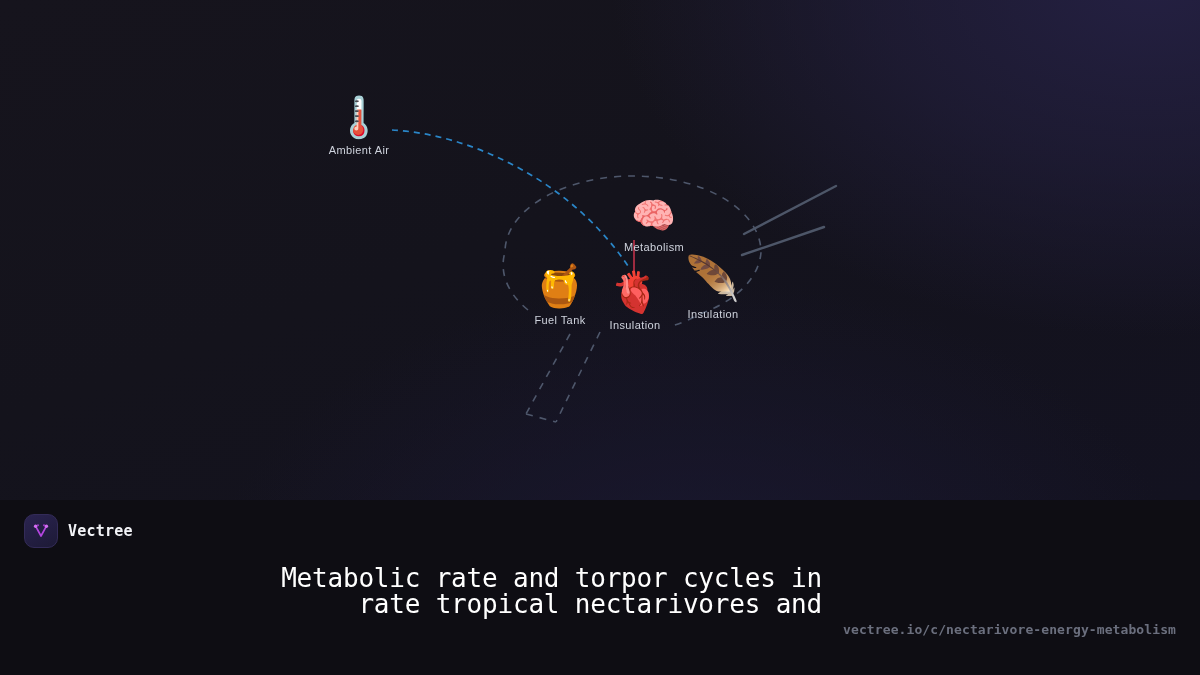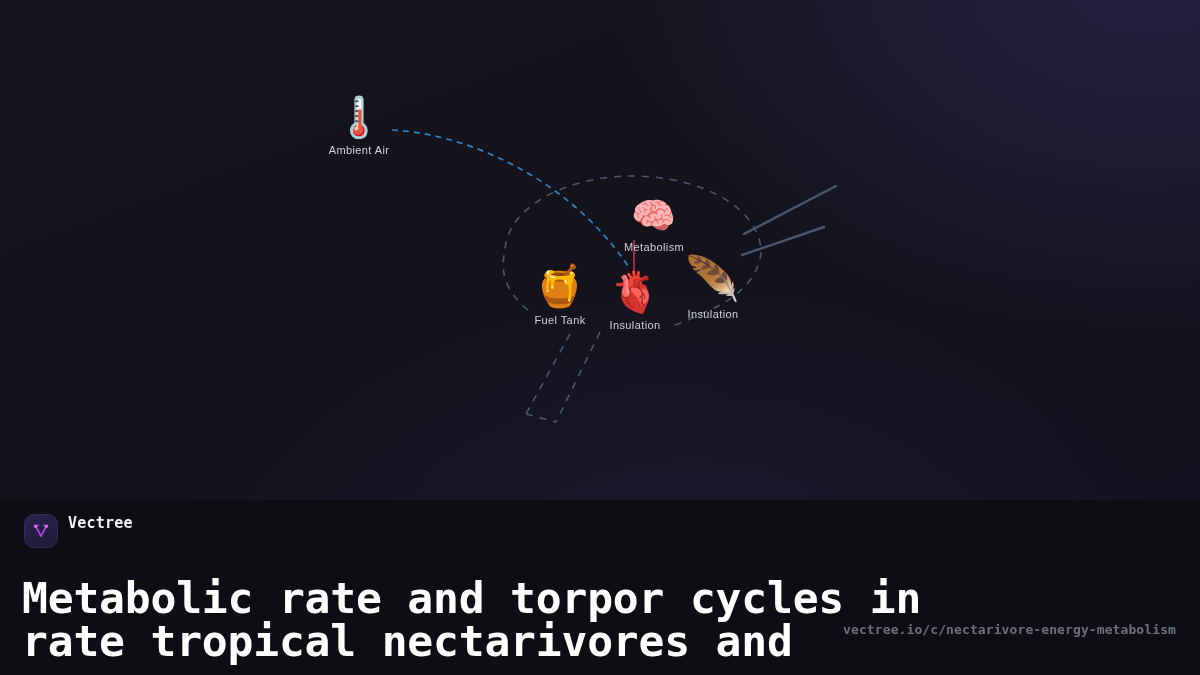--- a/index.html
+++ b/index.html
@@ -89,20 +89,21 @@
     width: 1200px;
     height: 175px;
     background: #0e0d13;
   }
 
   #brand {
     position: absolute;
     left: 24px;
     top: 14px;
     display: flex;
+    align-items: center;
     gap: 10px;
   }
   #brand-mark {
     width: 34px;
     height: 34px;
     border-radius: 10px;
     background: linear-gradient(150deg, #2a2350 0%, #1d1a36 100%);
     border: 1px solid #332b58;
     display: flex;
     align-items: center;
@@ -116,25 +117,26 @@
     color: #f2f3f7;
     letter-spacing: 0.2px;
   }
 
   #headline {
     position: absolute;
     left: 22px;
     top: 48px;
     width: 800px;
     font-family: "DejaVu Sans Mono", "Liberation Mono", monospace;
-    font-size: 43px;
-    font-weight: bold;
+    font-size: 26px;
+    font-weight: normal;
     line-height: 1.0;
     color: #ffffff;
     letter-spacing: -0.2px;
+    text-align: right;
   }
   #headline .hline { display: block; white-space: nowrap; }
 
   #permalink {
     position: absolute;
     right: 24px;
     top: 122px;
     font-family: "DejaVu Sans Mono", "Liberation Mono", monospace;
     font-size: 13px;
     color: #6b6f7e;

